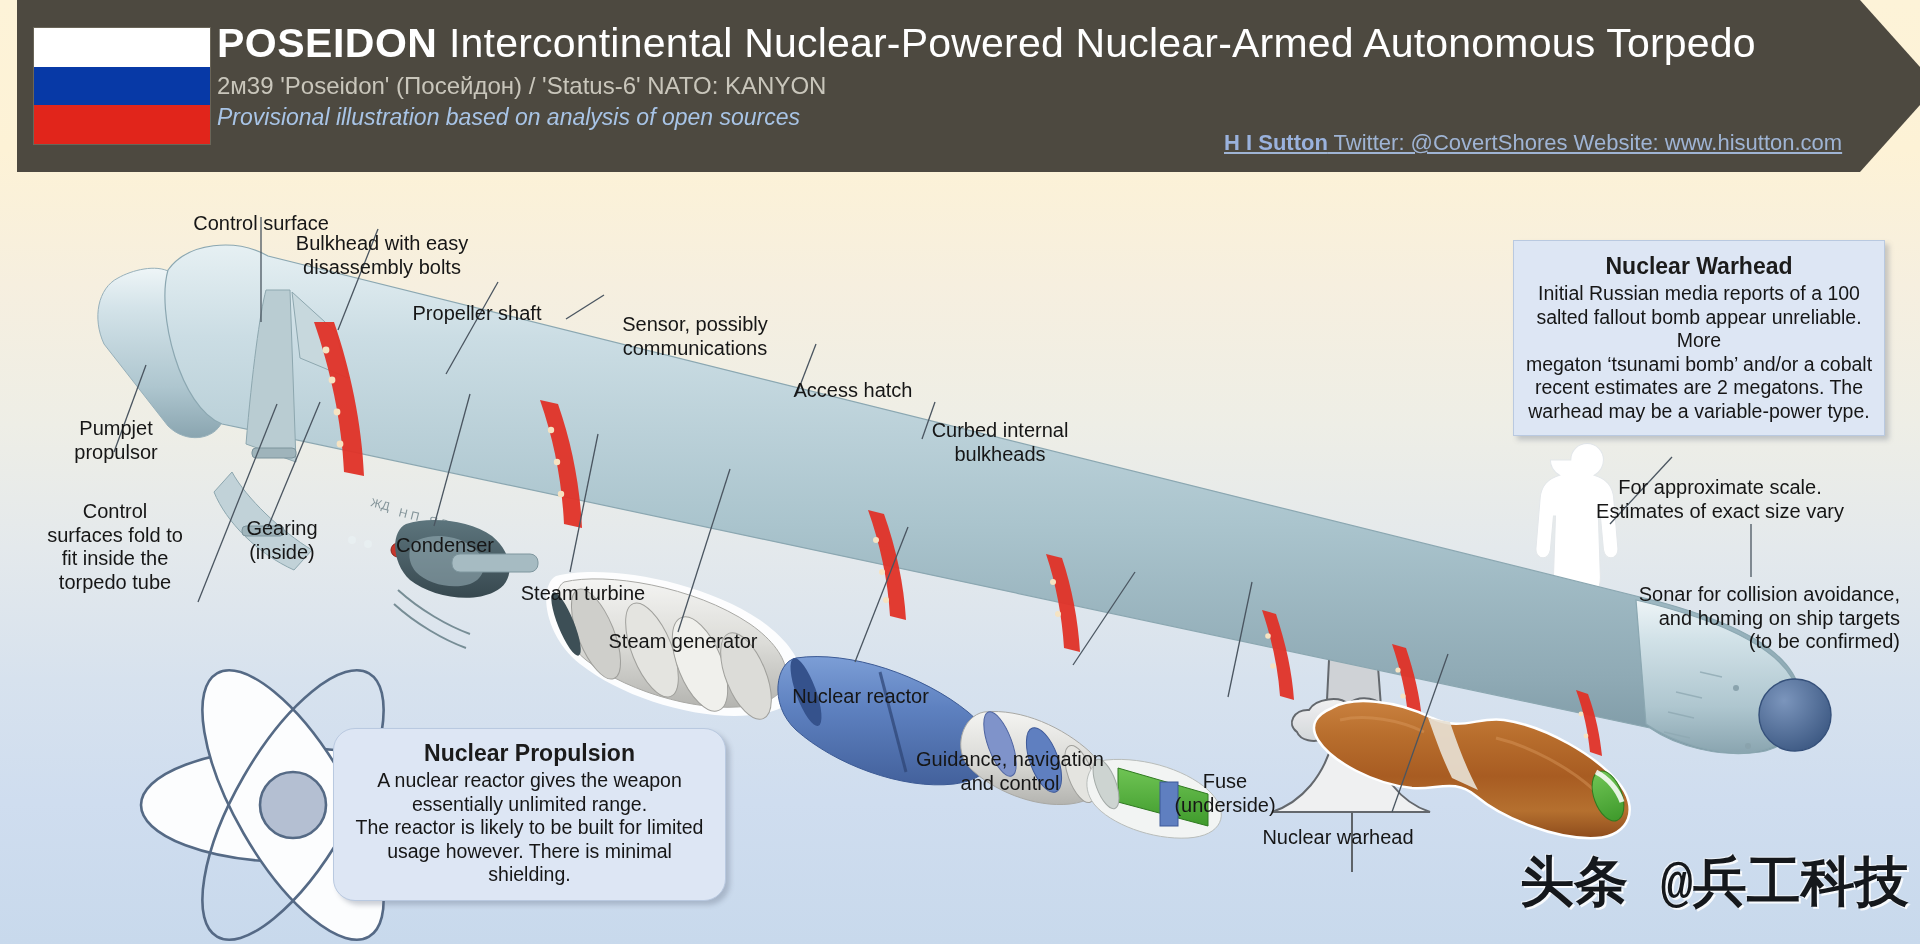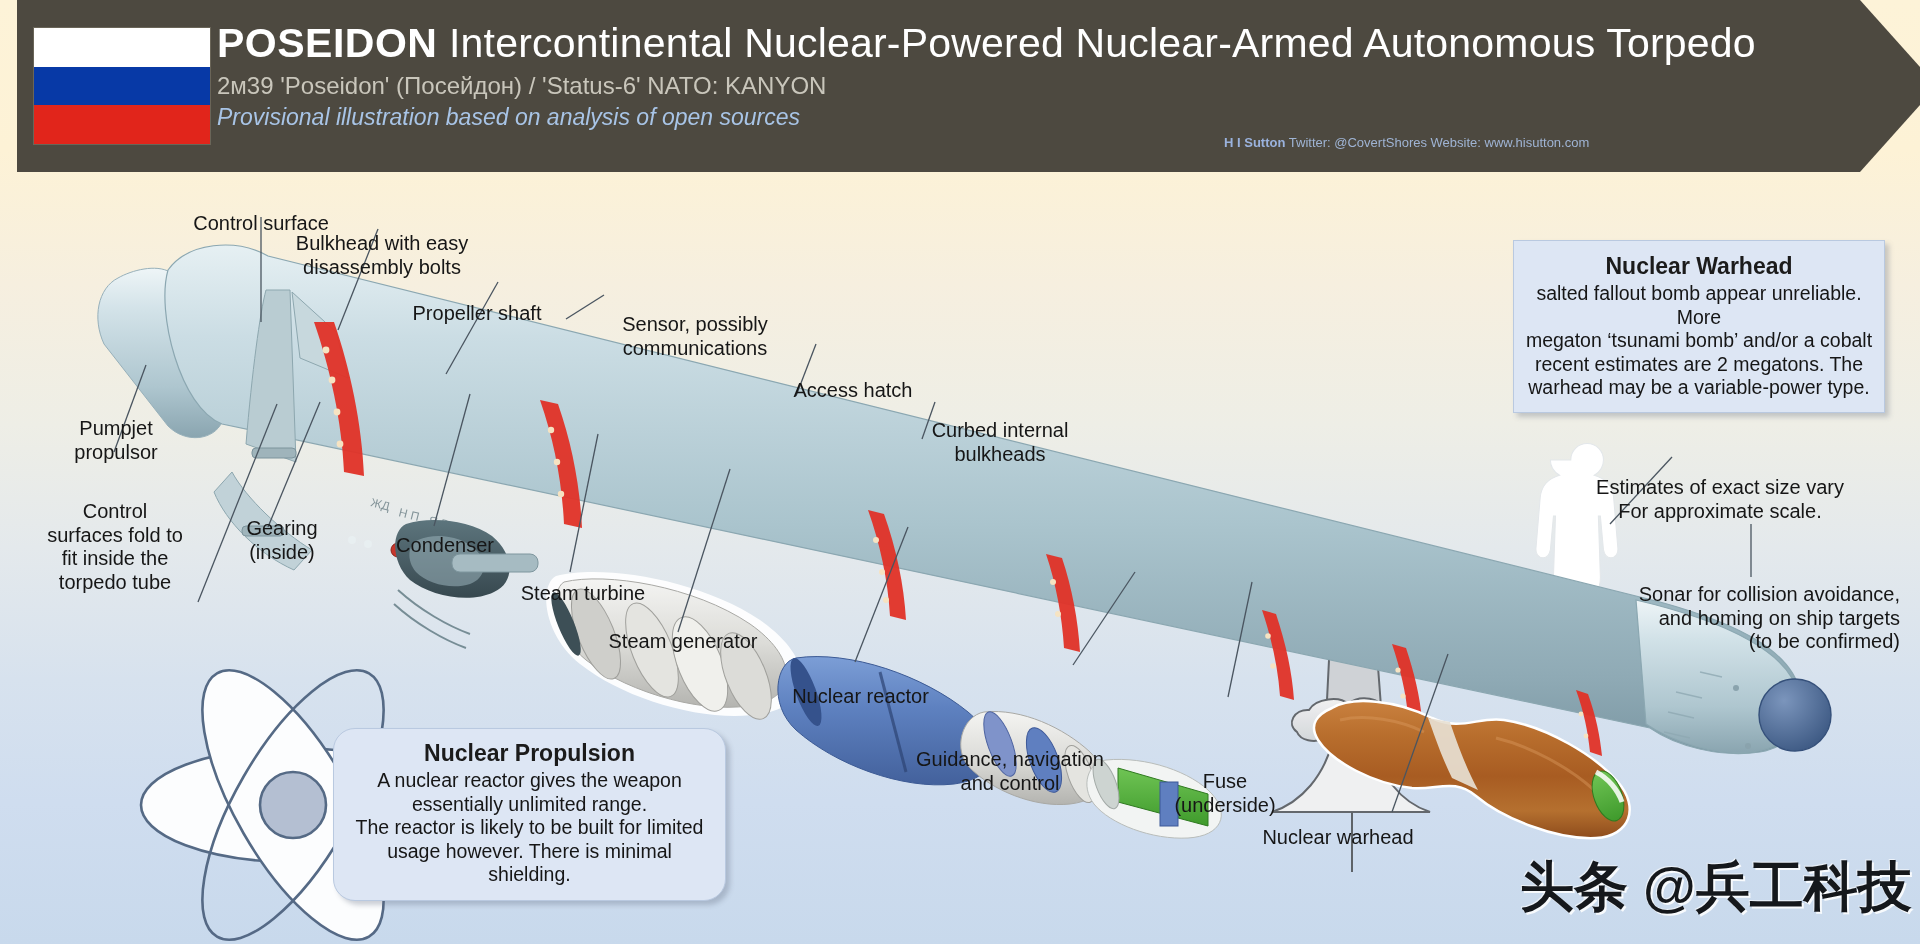--- a/index.html
+++ b/index.html
@@ -43,21 +43,21 @@
   .title-line2 {
     font-size: 24px; line-height: 32px; color: #c9c6bb;
     font-weight: 300; white-space: nowrap; margin-top: 2px;
   }
   .title-line3 {
     font-size: 23px; line-height: 31px; color: #a8c4e6;
     font-style: italic; font-weight: 300; white-space: nowrap;
   }
   #attribution {
     position: absolute; left: 1207px; top: 131px;
-    font-size: 13px; line-height: 24px; color: #9fb4d4; white-space: nowrap;
+    font-size: 22px; line-height: 24px; color: #9fb4d4; white-space: nowrap; text-decoration: underline;
   }
   #attribution .who { color: #9ab2dd; font-weight: bold; }
 
   
   #art { position: absolute; left: 0; top: 172px; width: 1920px; height: 772px; }
   #art svg { display: block; }
 
   
   .callout {
     position: absolute;
@@ -85,21 +85,21 @@
   .lbl.c { text-align: center; }
   .lbl.r { text-align: right; }
 
   
   #watermark {
     position: absolute; left: 1520px; top: 856px;
     font-size: 54px; line-height: 60px; font-weight: bold;
     color: #15181c;
     text-shadow: 2px 2px 0 rgba(255,255,255,.85), -1px -1px 0 rgba(255,255,255,.6);
     white-space: nowrap;
-    font-family: Liberation Sans, sans-serif;
+    font-family: Liberation Mono, monospace;
   }
 </style>
 </head>
 <body>
 
 <div id="stage">
 
   <div id="art">
   <svg width="1920" height="772" viewBox="0 0 1920 772" xmlns="http://www.w3.org/2000/svg">
     <defs>
@@ -343,20 +343,21 @@
       <div class="title-line1"><span class="bold">POSEIDON</span><span> Intercontinental Nuclear-Powered Nuclear-Armed Autonomous Torpedo</span></div>
       <div class="title-line2">2м39 'Poseidon' (Посейдон) / 'Status-6' NATO: KANYON</div>
       <div class="title-line3">Provisional illustration based on analysis of open sources</div>
     </div>
     <div id="attribution"><span class="who">H I Sutton</span><span> Twitter: @CovertShores Website: www.hisutton.com</span></div>
   </div>
 
   <div class="callout" id="warhead-box">
     <div class="c-title">Nuclear Warhead</div>
     <div class="c-body">
+      <div>Initial Russian media reports of a 100</div>
       <div>salted fallout bomb appear unreliable. More</div>
       <div>megaton ‘tsunami bomb’ and/or a cobalt</div>
       <div>recent estimates are 2 megatons. The</div>
       <div>warhead may be a variable-power type.</div>
     </div>
   </div>
 
   <div class="callout" id="propulsion-box">
     <div class="c-title">Nuclear Propulsion</div>
     <div class="c-body">
@@ -435,22 +436,22 @@
   <div class="lbl c" style="left:1155px; top:770px; width:140px;">
     <div>Fuse</div>
     <div>(underside)</div>
   </div>
 
   <div class="lbl c" style="left:1228px; top:826px; width:220px;">
     <div>Nuclear warhead</div>
   </div>
 
   <div class="lbl c" style="left:1545px; top:476px; width:350px;">
+    <div>For approximate scale.</div>
     <div>Estimates of exact size vary</div>
-    <div>For approximate scale.</div>
   </div>
 
   <div class="lbl r" style="left:1570px; top:583px; width:330px;">
     <div>Sonar for collision avoidance,</div>
     <div>and homing on ship targets</div>
     <div>(to be confirmed)</div>
   </div>
 
   <div id="watermark">头条 @兵工科技</div>
 

